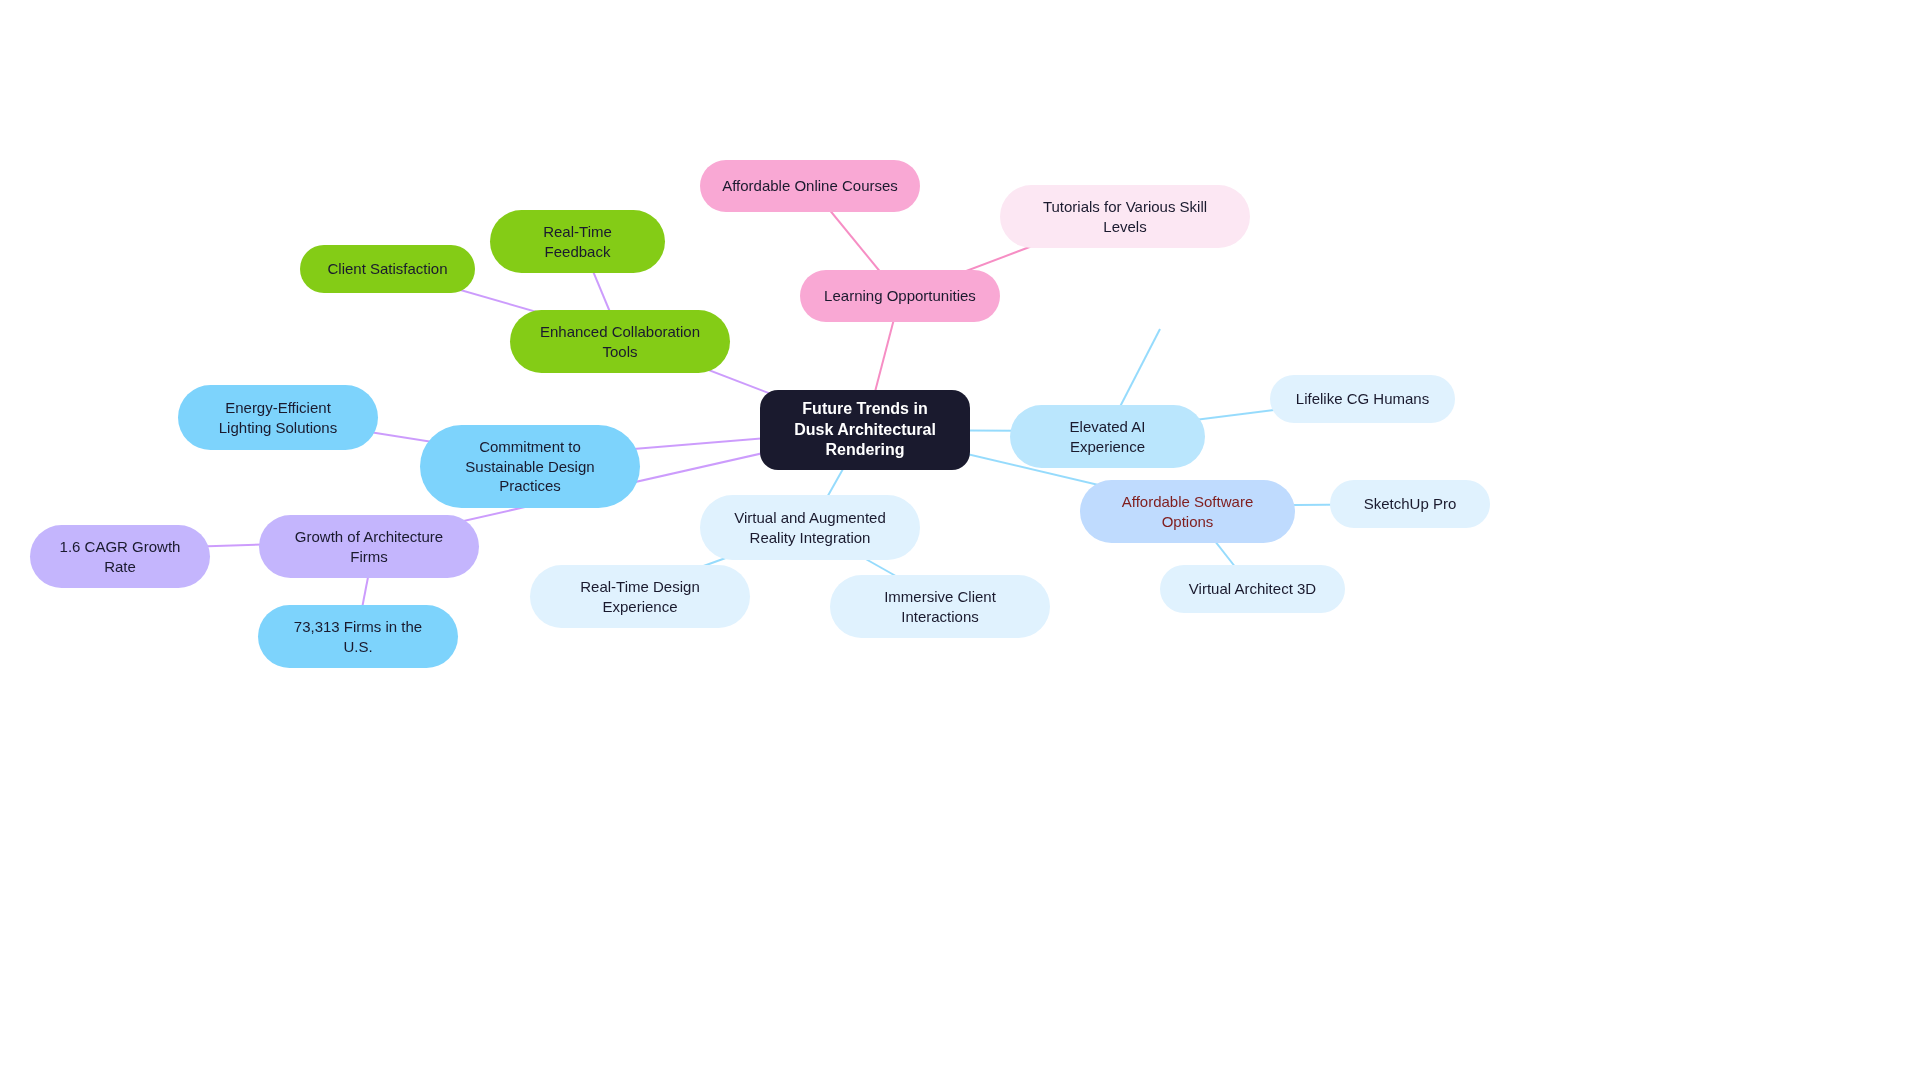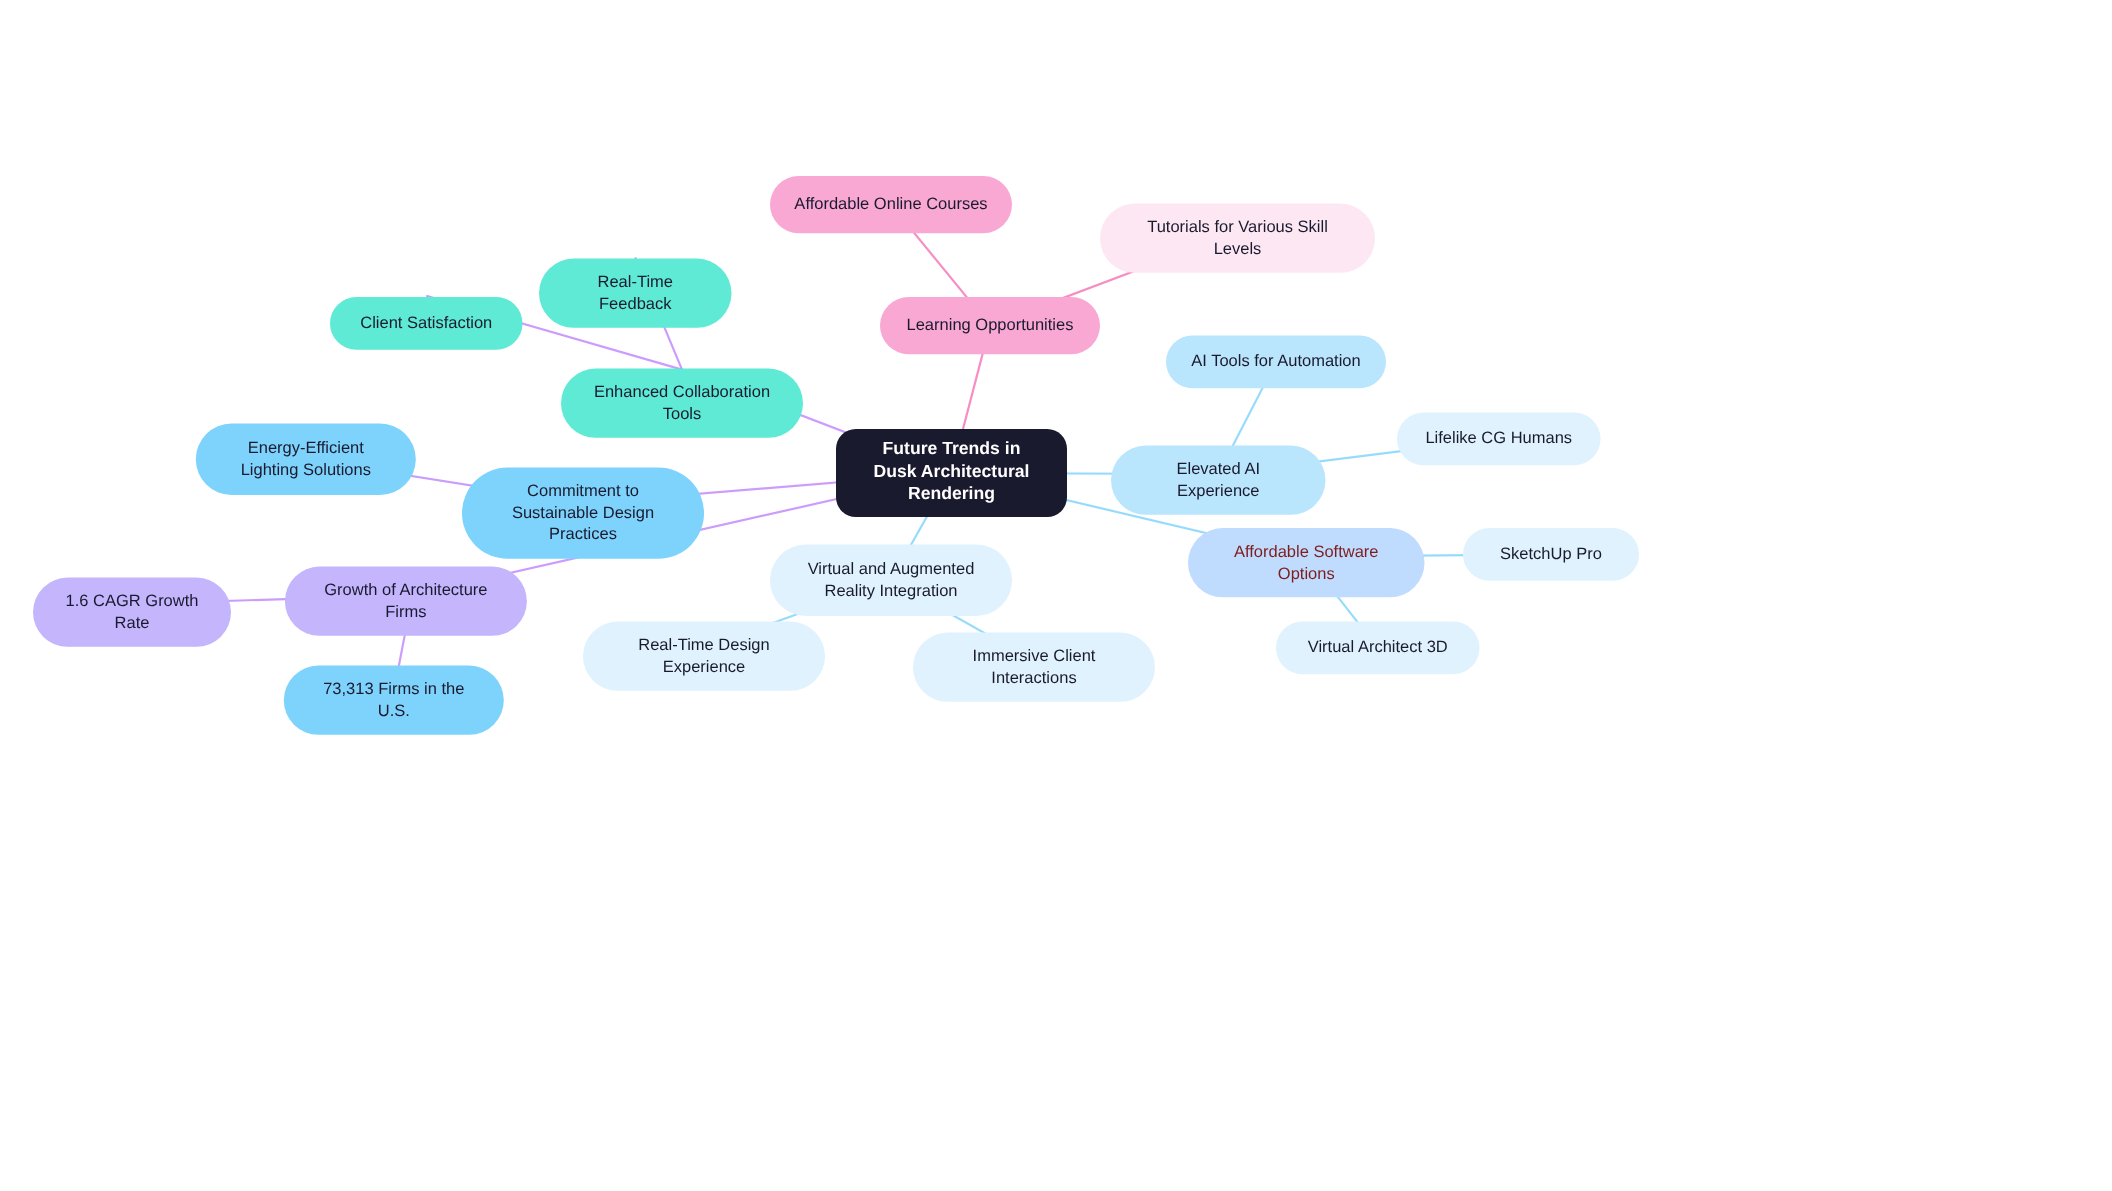--- a/index.html
+++ b/index.html
@@ -46,23 +46,22 @@
     }
     .node-pink {
       background: #f9a8d4;
       color: #1a1a2e;
     }
     .node-pink-light {
       background: #fce7f3;
       color: #1a1a2e;
     }
     .node-purple-light {
-      background: #5eead4;
+      background: #84cc16;
       color: #1a1a2e;
-      margin-top: 25px;
     }
     .node-blue {
       background: #bae6fd;
       color: #1a1a2e;
     }
     .node-blue-light {
       background: #e0f2fe;
       color: #1a1a2e;
       text-align: center;
     }
@@ -118,18 +117,17 @@
     <div class="node node-soft-purple" style="left: 178px; top: 385px; width: 200px; min-height: 65px;">Energy-Efficient Lighting
 Solutions</div>
     <div class="node node-lavender" style="left: 259px; top: 515px; width: 220px; min-height: 52px;">Growth of Architecture Firms</div>
     <div class="node node-lavender" style="left: 30px; top: 525px; width: 180px; min-height: 48px;">1.6 CAGR Growth Rate</div>
     <div class="node node-soft-purple" style="left: 258px; top: 605px; width: 200px; min-height: 48px;">73,313 Firms in the U.S.</div>
     <div class="node node-blue-light" style="left: 700px; top: 495px; width: 220px; min-height: 65px;">Virtual and Augmented Reality
 Integration</div>
     <div class="node node-blue-light" style="left: 530px; top: 565px; width: 220px; min-height: 48px;">Real-Time Design Experience</div>
     <div class="node node-blue-light" style="left: 830px; top: 575px; width: 220px; min-height: 52px;">Immersive Client Interactions</div>
     <div class="node node-blue" style="left: 1010px; top: 405px; width: 195px; min-height: 52px;">Elevated AI Experience</div>
-    <div class="node node-blue" style="left: 1060px; top: 305px; width: 200px; min-height: 48px;">AI Tools for Automation</div>
     <div class="node node-blue-light" style="left: 1270px; top: 375px; width: 185px; min-height: 48px;">Lifelike CG Humans</div>
     <div class="node node-soft-blue" style="left: 1080px; top: 480px; width: 215px; min-height: 52px;">Affordable Software Options</div>
     <div class="node node-blue-light" style="left: 1330px; top: 480px; width: 160px; min-height: 48px;">SketchUp Pro</div>
     <div class="node node-blue-light" style="left: 1160px; top: 565px; width: 185px; min-height: 48px;">Virtual Architect 3D</div>
   </div>
 
 </body></html>

